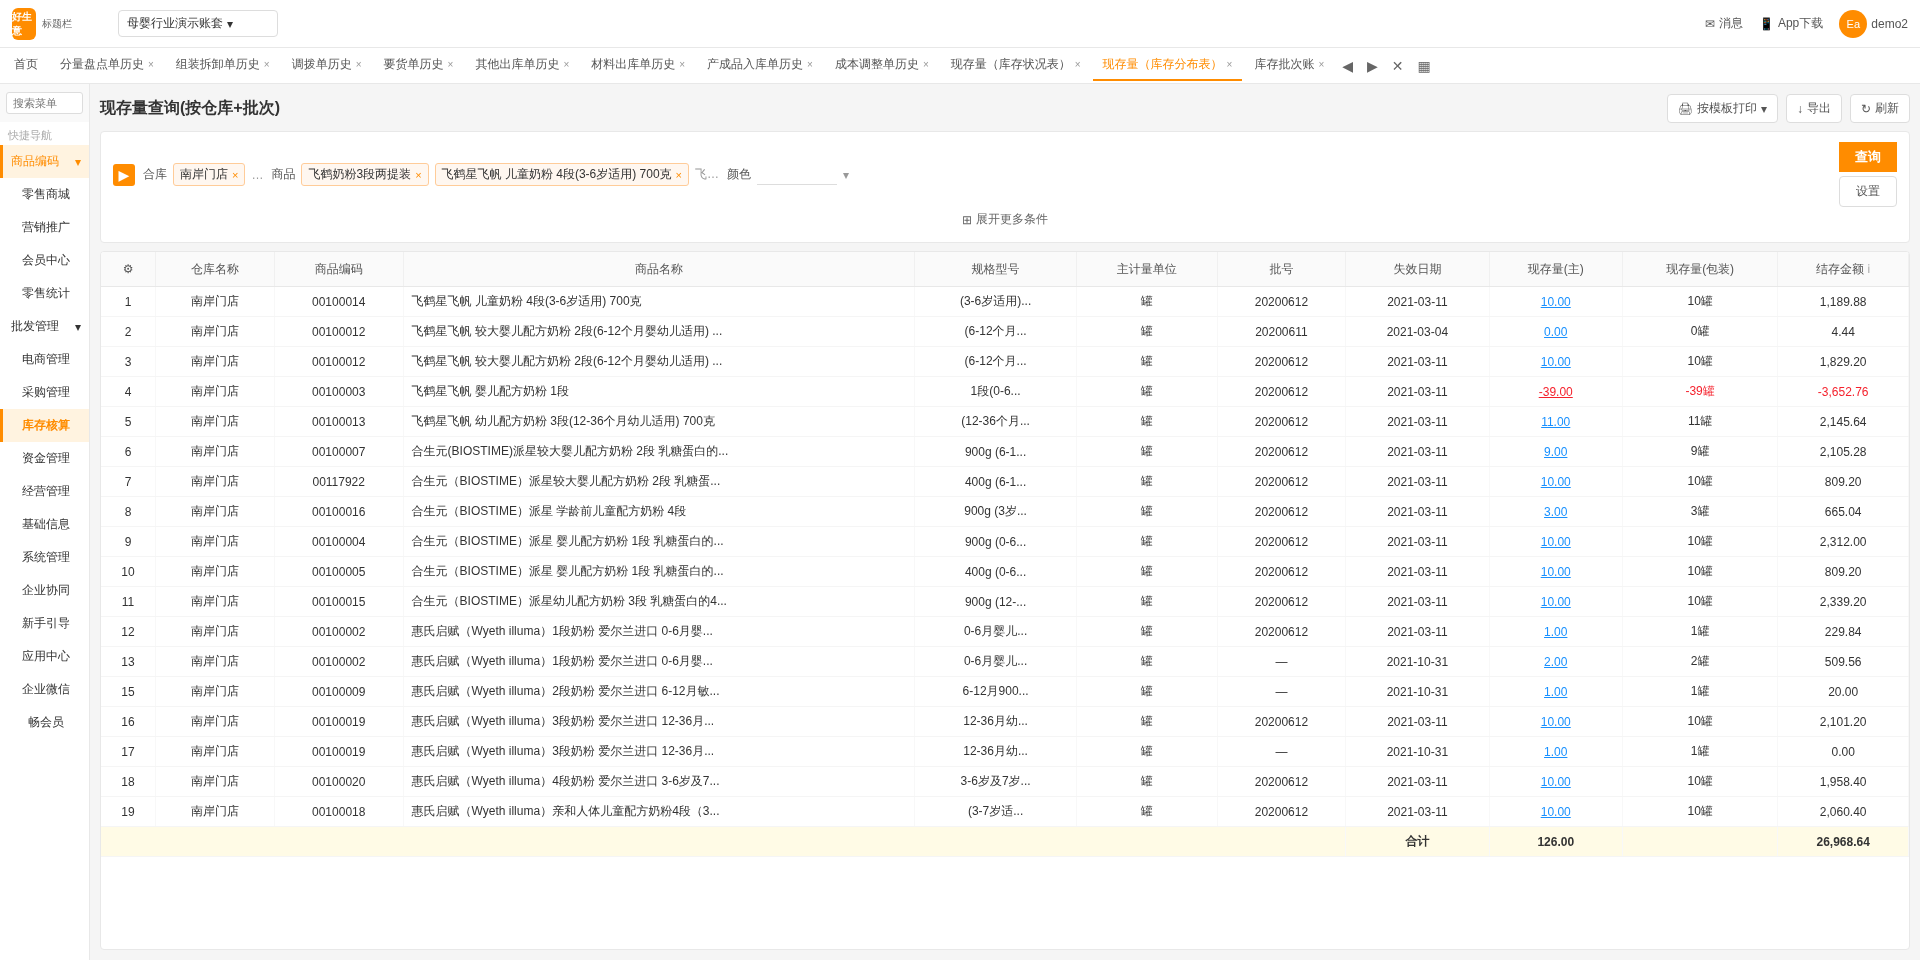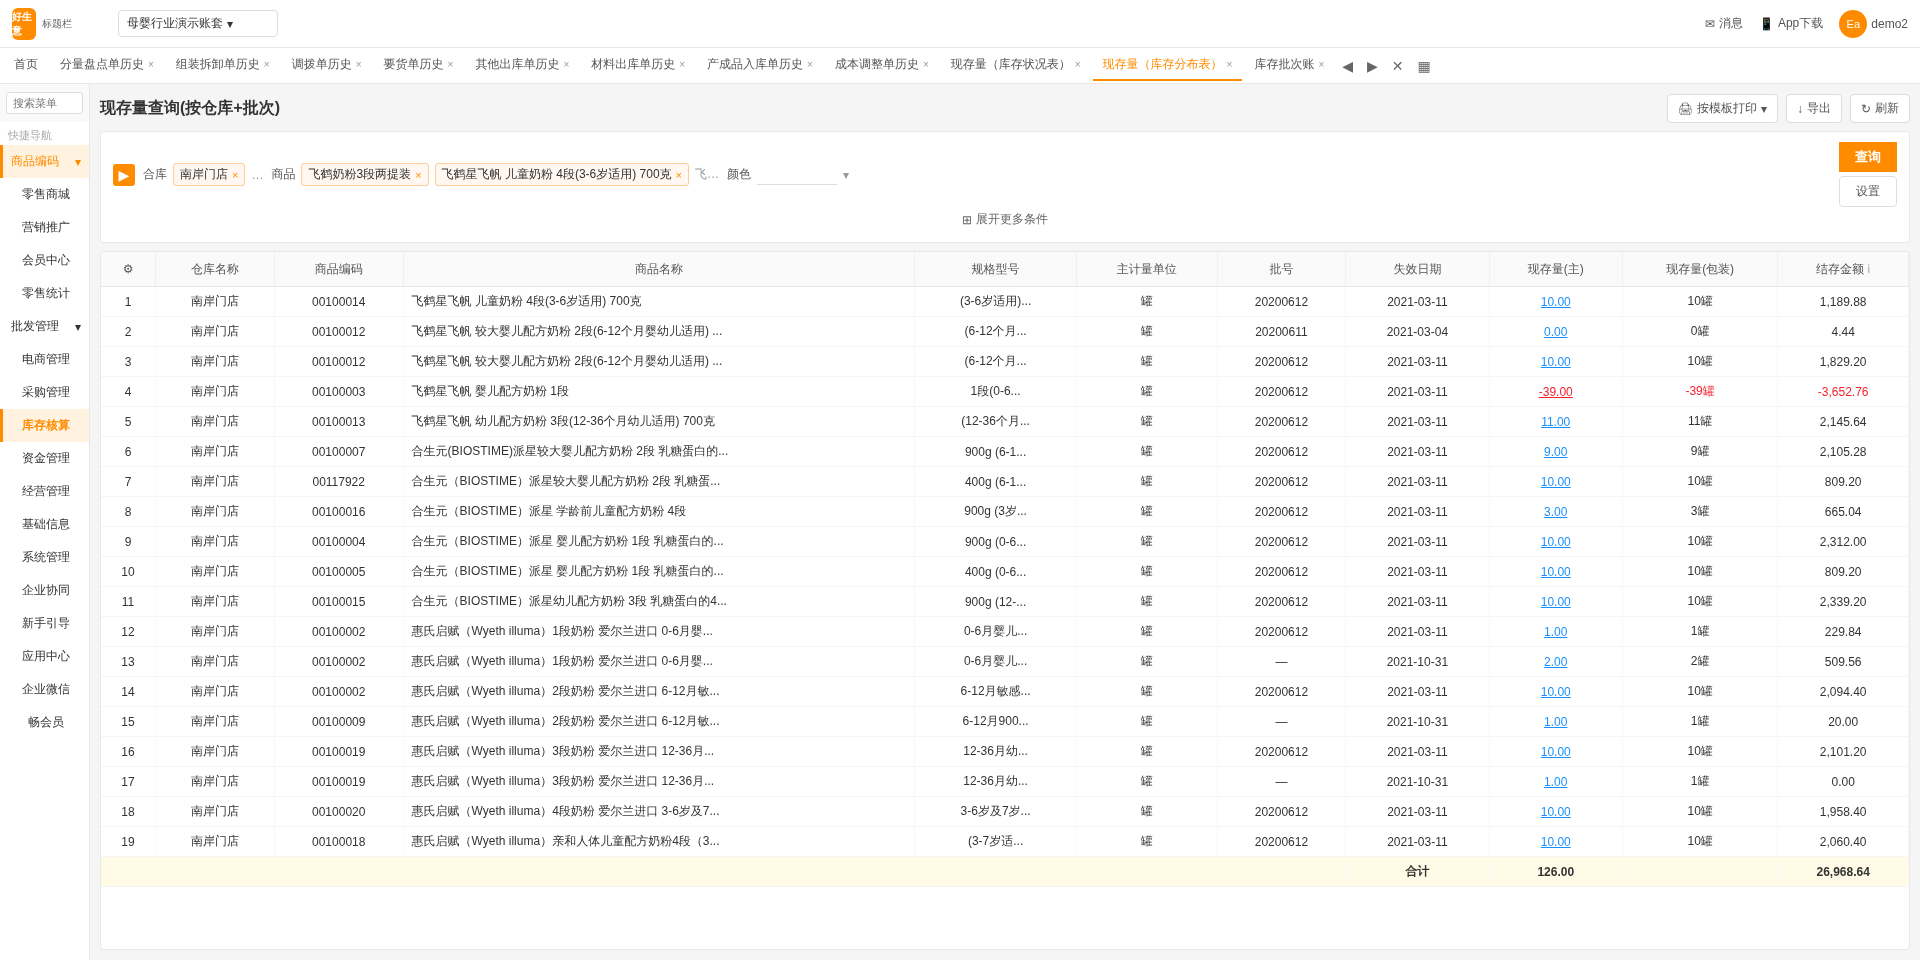--- a/index.html
+++ b/index.html
@@ -777,33 +777,20 @@
     <td class="text-left" style="max-width:280px; overflow:hidden; text-overflow:ellipsis; white-space:nowrap;">惠氏启赋（Wyeth illuma）1段奶粉 爱尔兰进口 0-6月婴...</td>
     <td>0-6月婴儿...</td>
     <td>罐</td>
     <td>—</td>
     <td>2021-10-31</td>
     <td class="text-link" style="">2.00</td>
     <td style="">2罐</td>
     <td style="">509.56</td>
   </tr>
             <tr>
-    <td>14</td>
-    <td>南岸门店</td>
-    <td>00100002</td>
-    <td class="text-left" style="max-width:280px; overflow:hidden; text-overflow:ellipsis; white-space:nowrap;">惠氏启赋（Wyeth illuma）2段奶粉 爱尔兰进口 6-12月敏...</td>
-    <td>6-12月敏感...</td>
-    <td>罐</td>
-    <td>20200612</td>
-    <td>2021-03-11</td>
-    <td class="text-link" style="">10.00</td>
-    <td style="">10罐</td>
-    <td style="">2,094.40</td>
-  </tr>
-            <tr>
     <td>15</td>
     <td>南岸门店</td>
     <td>00100009</td>
     <td class="text-left" style="max-width:280px; overflow:hidden; text-overflow:ellipsis; white-space:nowrap;">惠氏启赋（Wyeth illuma）2段奶粉 爱尔兰进口 6-12月敏...</td>
     <td>6-12月900...</td>
     <td>罐</td>
     <td>—</td>
     <td>2021-10-31</td>
     <td class="text-link" style="">1.00</td>
     <td style="">1罐</td>

